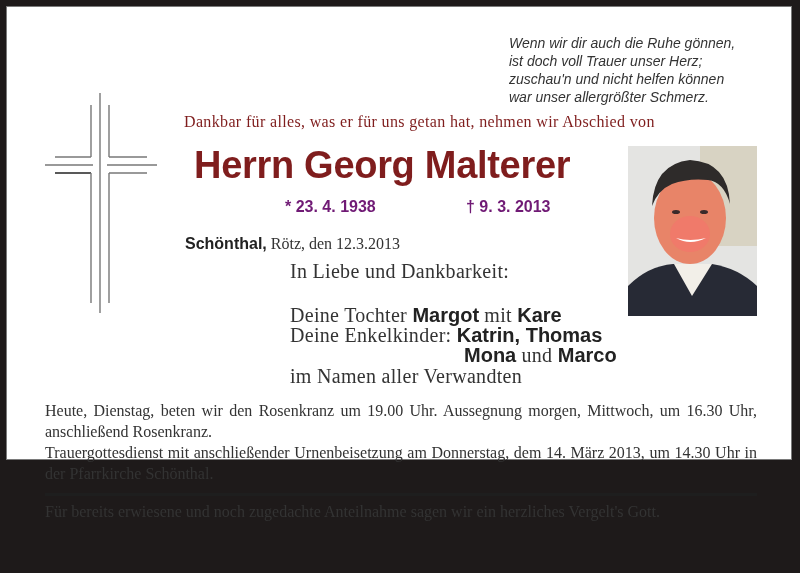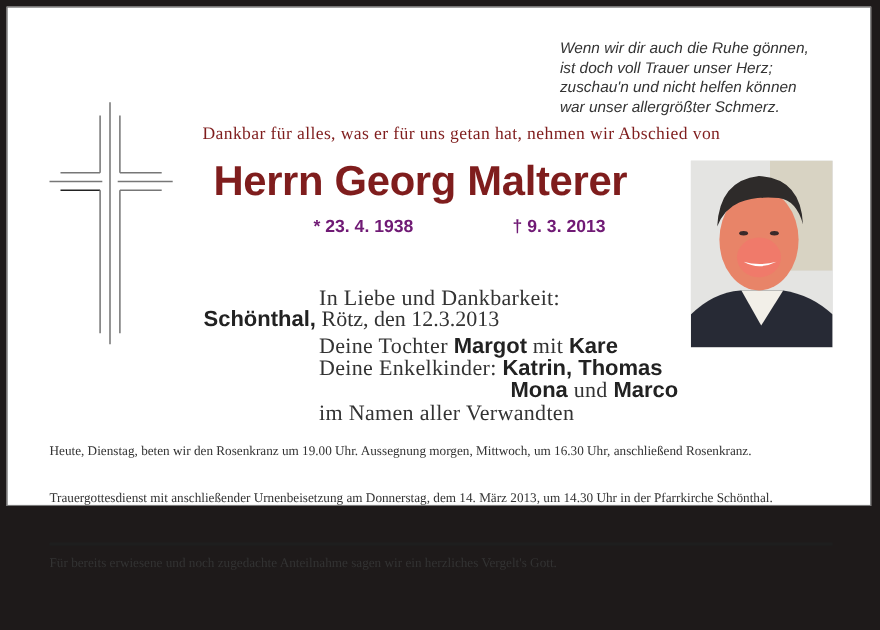--- a/index.html
+++ b/index.html
@@ -5,25 +5,25 @@
   html, body { margin:0; padding:0; }
   body { width:800px; height:573px; background:#1e1a1a; position:relative; overflow:hidden; }
   .page { position:absolute; left:6px; top:6px; width:786px; height:454px; background:#fff; border:1px solid #7a7a7a; box-sizing:border-box; }
   .abs { position:absolute; white-space:nowrap; color:#222; }
   .serif { font-family:"Liberation Serif", "DejaVu Serif", serif; }
   .sans { font-family:"Liberation Sans", "DejaVu Sans", sans-serif; }
   .poem { left:502px; top:27px; font-style:italic; font-size:14px; line-height:18px; color:#333; }
   .intro { left:177px; top:106px; font-size:16px; letter-spacing:0.35px; color:#7f1d1d; }
   .name { left:187px; top:137px; font-size:38px; font-weight:bold; color:#7f1d1d; letter-spacing:-0.3px; }
   .dates { top:191px; font-size:16px; font-weight:bold; color:#701a75; }
-  .place { left:178px; top:228px; font-size:20px; color:#333;margin-top:44px; }
+  .place { left:178px; top:228px; font-size:16px; color:#333; }
   .place b { font-family:"Liberation Sans", sans-serif; font-weight:bold; color:#222; }
   .fam { left:283px; font-size:20px; color:#333; letter-spacing:0.3px; }
   .fam b { font-family:"Liberation Sans", sans-serif; font-weight:bold; color:#222; letter-spacing:0; }
-  .para { left:38px; width:712px; font-size:12px; line-height:21px; color:#333; text-align:justify; white-space:normal; }
+  .para { left:38px; width:712px; font-size:16px; line-height:21px; color:#333; text-align:justify; white-space:normal; }
   .divider { position:absolute; left:38px; top:486px; width:712px; height:3px; background:#1e1e1e; }
   .photo { position:absolute; left:621px; top:139px; width:129px; height:170px; overflow:hidden; background:#ddd; }
   .cross line { stroke:#777; stroke-width:1.4; }
 </style>
 </head>
 <body>
 
 <div class="page">
 
   <svg class="cross" style="position:absolute;left:36px;top:84px;" width="120" height="230" viewBox="0 0 120 230">

